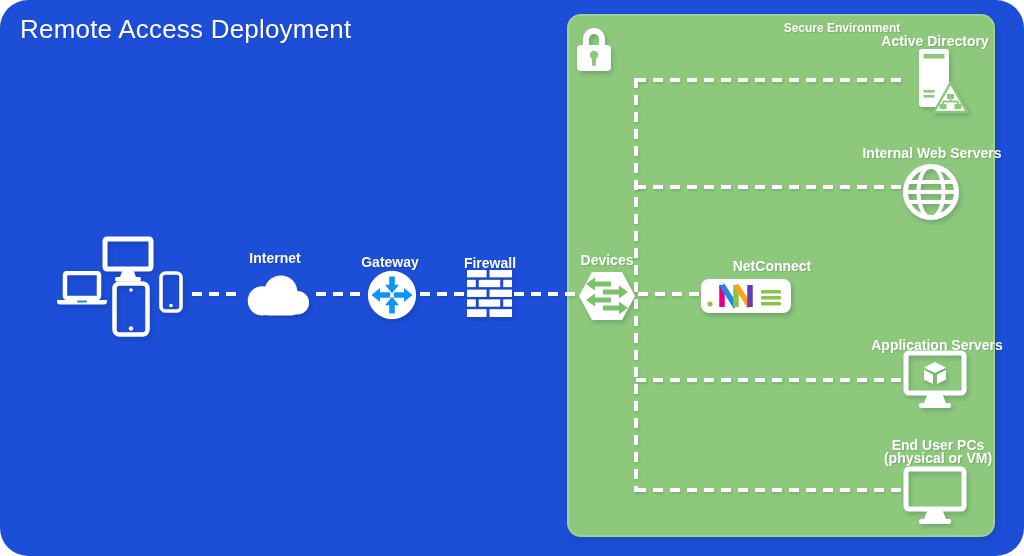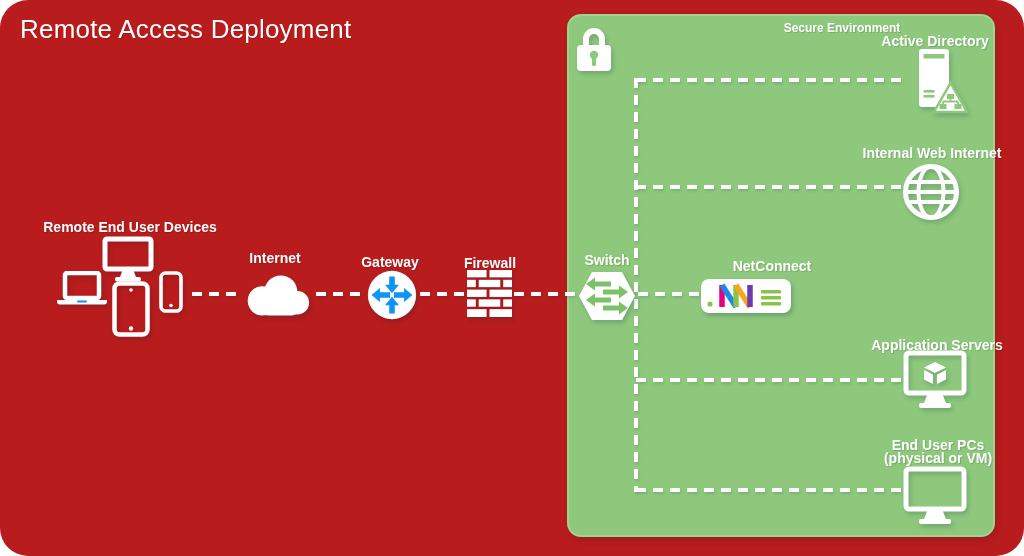--- a/index.html
+++ b/index.html
@@ -1,17 +1,17 @@
 <!DOCTYPE html>
 <html><head>
 <meta charset="utf-8">
 <style>
   html,body{margin:0;padding:0;background:#ffffff;}
   .canvas{
-    position:relative;width:1024px;height:556px;background:#b91c1c;
+    position:relative;width:1024px;height:556px;background:#1d4ed8;
     border-radius:28px;overflow:hidden;
     font-family:"Liberation Sans","DejaVu Sans",sans-serif;
   }
   .title{
     position:absolute;left:20px;top:14px;color:#ffffff;
     font-size:26px;font-weight:400;letter-spacing:.2px;
     text-shadow:1px 1px 1px rgba(0,0,0,.12);
   }
   .nodelabel{
     position:absolute;color:#ffffff;font-size:14px;font-weight:700;
@@ -63,21 +63,20 @@
   <div class="hdash" style="left:636px;top:378px;width:266px"></div>
   <div class="hdash" style="left:636px;top:488px;width:266px"></div>
 
   <svg class="icon" style="left:573px;top:25px" width="42" height="48" viewBox="0 0 42 48">
     <path d="M13,22 v-8 a8,8 0 0 1 16,0 v8" fill="none" stroke="#fff" stroke-width="6"></path>
     <rect x="4" y="20" width="34" height="26" rx="4" fill="#fff"></rect>
     <circle cx="21" cy="30" r="4.2" fill="#8DC87C"></circle>
     <rect x="19" y="32" width="4" height="9" rx="1.5" fill="#8DC87C"></rect>
   </svg>
 
-  <div class="nodelabel" style="left:30px;top:221px;width:200px">Remote End User Devices</div>
   <svg class="icon" style="left:102px;top:236px" width="52" height="47" viewBox="0 0 52 47">
     <rect x="3" y="3" width="46" height="30" rx="2" fill="none" stroke="#fff" stroke-width="5"></rect>
     <polygon points="21,33 31,33 34,41 18,41" fill="#fff"></polygon>
     <rect x="13" y="41" width="26" height="4.5" rx="2" fill="#fff"></rect>
   </svg>
   <svg class="icon" style="left:57px;top:271px" width="50" height="35" viewBox="0 0 50 35">
     <rect x="8" y="2" width="34" height="25" rx="2" fill="none" stroke="#fff" stroke-width="4.5"></rect>
     <path d="M0,29 h50 v1.5 a3,3 0 0 1 -3,3 H3 a3,3 0 0 1 -3,-3 z" fill="#fff"></path>
     <rect x="20" y="29.6" width="10" height="2" rx="1" fill="#0D94F4"></rect>
   </svg>
@@ -123,21 +122,21 @@
       <rect x="0" y="20" width="20" height="7.5"></rect>
         <rect x="23" y="20" width="23" height="7.5"></rect>
       <rect x="0" y="30" width="9" height="7.5"></rect>
         <rect x="12" y="30" width="22" height="7.5"></rect>
         <rect x="37" y="30" width="9" height="7.5"></rect>
       <rect x="0" y="40" width="20" height="8"></rect>
         <rect x="23" y="40" width="23" height="8"></rect>
     </g>
   </svg>
 
-  <div class="nodelabel" style="left:574px;top:254px;width:66px">Switch</div>
+  <div class="nodelabel" style="left:574px;top:254px;width:66px">Devices</div>
   <svg class="icon" style="left:578px;top:271px" width="58" height="50" viewBox="0 0 58 50">
     <polygon points="14,1 44,1 57,25 44,49 14,49 1,25" fill="#fff"></polygon>
     <g fill="#7DC06A">
       <polygon points="8,13 17,6.5 17,10.5 33,10.5 33,15.5 17,15.5 17,19.5"></polygon>
       <polygon points="50,21 41,14.5 41,18.5 25,18.5 25,23.5 41,23.5 41,27.5"></polygon>
       <polygon points="8,29 17,22.5 17,26.5 33,26.5 33,31.5 17,31.5 17,35.5"></polygon>
       <polygon points="50,37 41,30.5 41,34.5 25,34.5 25,39.5 41,39.5 41,43.5"></polygon>
     </g>
   </svg>
 
@@ -147,21 +146,21 @@
     <rect x="17.5" y="6" width="21" height="4.5" fill="#8DC87C"></rect>
     <rect x="17.5" y="42" width="11" height="2.6" fill="#8DC87C"></rect>
     <rect x="17.5" y="47" width="11" height="2.6" fill="#8DC87C"></rect>
     <polygon points="28,64 61,64 44.5,35" fill="#fff" stroke="#8DC87C" stroke-width="2.5"></polygon>
     <rect x="41" y="46" width="7" height="5" fill="#8DC87C"></rect>
     <rect x="33.5" y="56" width="7" height="5" fill="#8DC87C"></rect>
     <rect x="48.5" y="56" width="7" height="5" fill="#8DC87C"></rect>
     <path d="M44.5,51 V53.5 M37,53.5 H52 M37,53.5 V56 M52,53.5 V56" stroke="#8DC87C" stroke-width="1.8" fill="none"></path>
   </svg>
 
-  <div class="nodelabel" style="left:852px;top:147px;width:160px">Internal Web Internet</div>
+  <div class="nodelabel" style="left:852px;top:147px;width:160px">Internal Web Servers</div>
   <svg class="icon" style="left:901px;top:162px" width="60" height="60" viewBox="0 0 60 60">
     <g stroke="#fff" fill="none">
       <circle cx="30" cy="30" r="25.5" stroke-width="5"></circle>
       <ellipse cx="30" cy="30" rx="12.5" ry="25.5" stroke-width="4"></ellipse>
       <line x1="7.5" y1="20" x2="52.5" y2="20" stroke-width="4"></line>
       <line x1="4.5" y1="30" x2="55.5" y2="30" stroke-width="4"></line>
       <line x1="7.5" y1="40" x2="52.5" y2="40" stroke-width="4"></line>
     </g>
   </svg>
 

